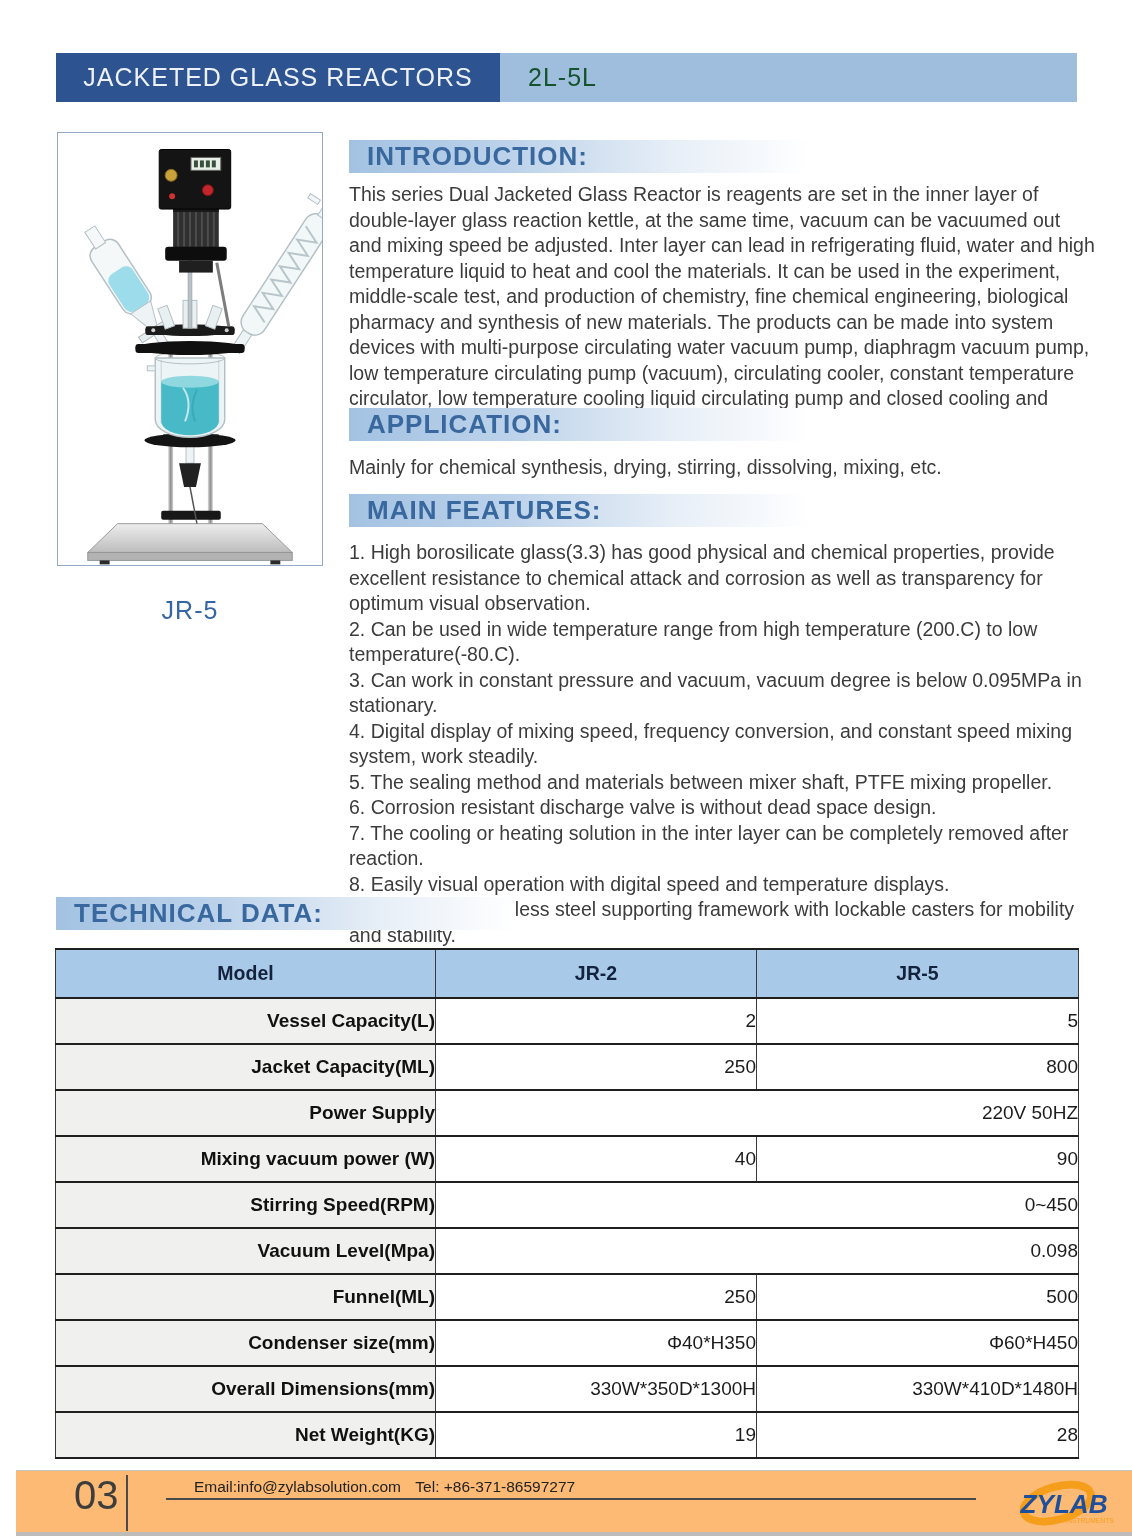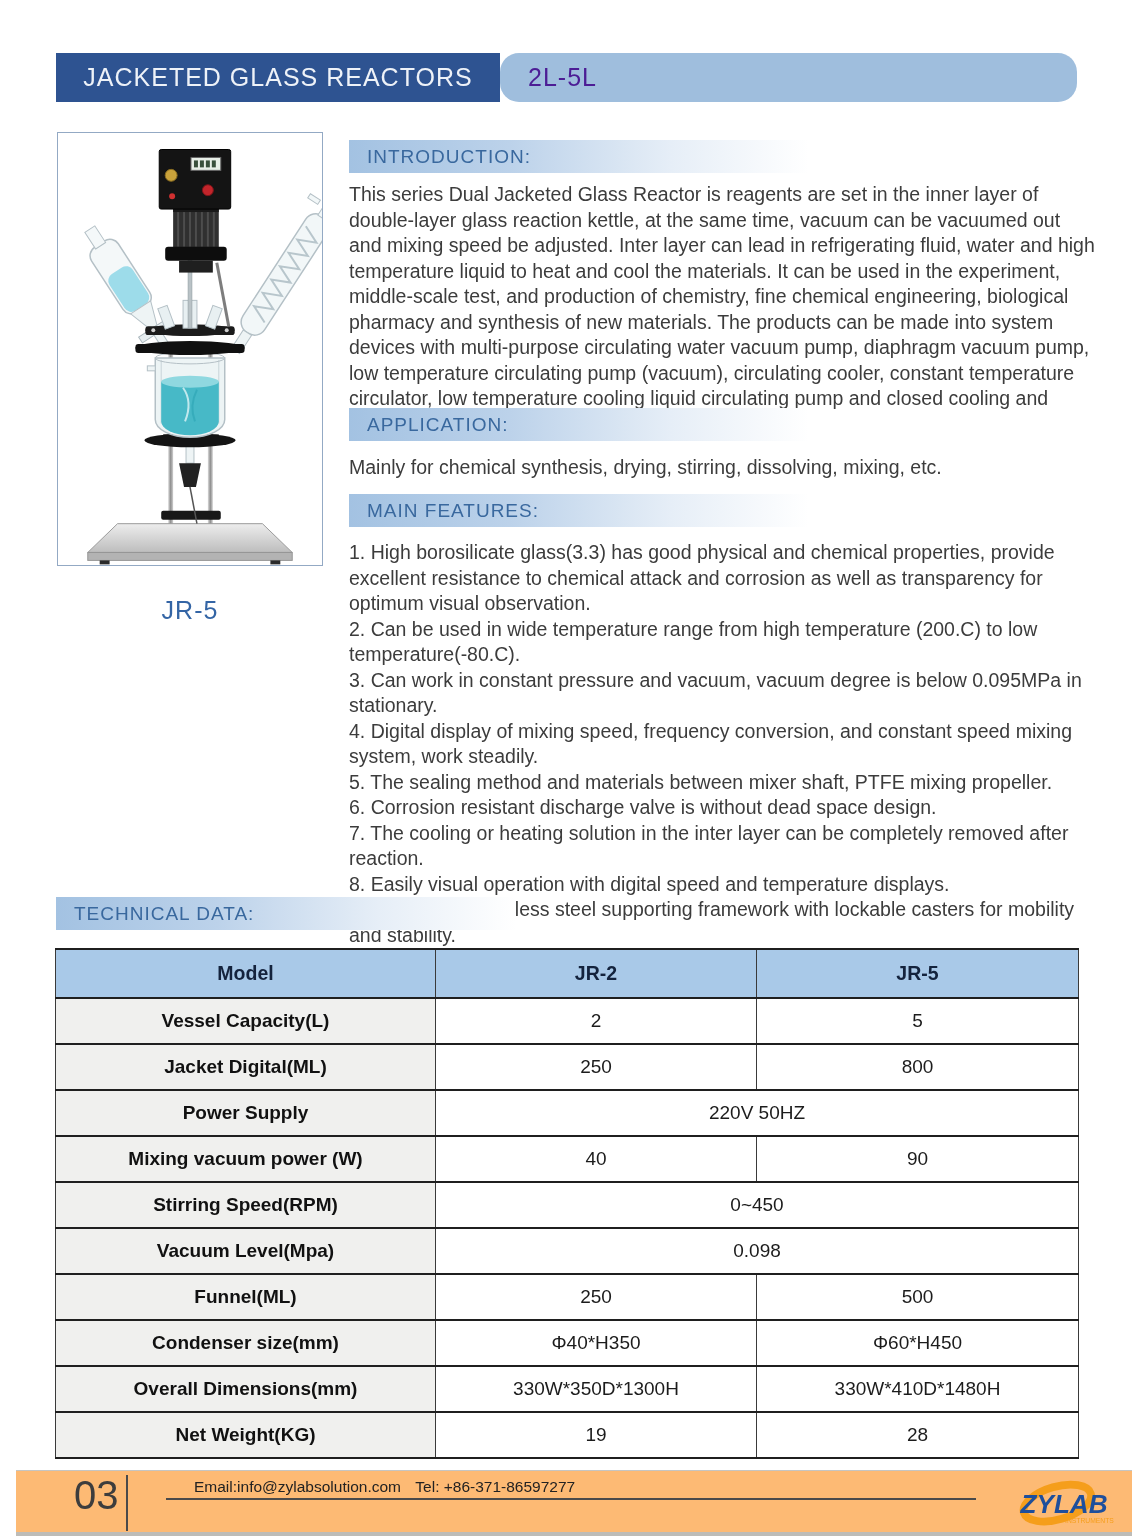--- a/index.html
+++ b/index.html
@@ -7,38 +7,38 @@
     position:relative;width:1132px;height:1536px;background:#ffffff;
     font-family:"Liberation Sans", sans-serif;color:#3a3a3a;overflow:hidden;padding-left:9px;
   }
   
   .header-bar{position:absolute;left:56px;top:53px;width:1021px;height:49px;display:flex;}
   .header-dark{
     width:444px;background:#2e5391;color:#eef2f8;display:flex;align-items:center;
     justify-content:center;font-size:25px;letter-spacing:1px;
   }
   .header-light{
-    flex:1;background:#9fbedd;color:#4c1d95;display:flex;align-items:center;
-    font-size:25px;padding-left:28px;letter-spacing:1px;border-radius:19px;
+    flex:1;background:#9fbedd;color:#14532d;display:flex;align-items:center;
+    font-size:25px;padding-left:28px;letter-spacing:1px;
   }
   
   .product-box{
     position:absolute;left:57px;top:132px;width:266px;height:434px;
     border:1px solid #93a9c4;background:#ffffff;box-sizing:border-box;
   }
   .product-caption{
     position:absolute;left:57px;top:596px;width:266px;text-align:center;
     color:#3465a5;font-size:25px;letter-spacing:1px;
   }
   
   .sec-bar{
     position:absolute;left:349px;width:460px;height:33px;
     background:linear-gradient(to right,#a3c2e2 0%,#bcd2ea 35%,#e6eef7 70%,#ffffff 100%);
-    color:#39689e;font-size:19px;letter-spacing:1px;display:flex;align-items:center;
-    padding-left:18px;box-sizing:border-box;white-space:nowrap;
+    color:#39689e;font-size:26px;letter-spacing:1px;display:flex;align-items:center;
+    padding-left:18px;box-sizing:border-box;white-space:nowrap;font-weight:bold;
   }
   .bar-intro{top:140px;}
   .bar-app{top:408px;}
   .bar-feat{top:494px;}
   .bar-tech{left:56px;top:897px;}
   .body-text{
     position:absolute;left:349px;width:748px;font-size:19.5px;line-height:25.5px;color:#3c3c3c;
   }
   .intro-text{top:182px;}
   .app-text{top:455px;}
@@ -48,21 +48,21 @@
   .tech-table{
     position:absolute;left:55px;top:948px;width:1023px;border-collapse:collapse;
     font-size:19px;color:#1c1c1c;table-layout:fixed;
   }
   .tech-table th,.tech-table td{
     border-top:2px solid #1f1f1f;border-bottom:2px solid #1f1f1f;
     border-left:1px solid #3a3a3a;border-right:1px solid #3a3a3a;
     text-align:center;vertical-align:middle;padding:0;
   }
   .tech-table th{height:47px;background:#a9c9e8;font-weight:bold;color:#14233d;font-size:19.5px;}
-  .tech-table td{height:44px;}
+  .tech-table td{height:44px;text-align:right;}
   .tech-table td.lbl{background:#f0f0ee;font-weight:bold;color:#111;}
   .tech-table td.val{background:#ffffff;font-weight:normal;}
   .col-lbl{width:380px;}
   .col-a{width:321px;}
   .col-b{width:322px;}
   
   .footer{
     position:absolute;left:16px;top:1470px;width:1132px;height:66px;background:#fdba74;
     border-top:1px solid #c6c5c1;
   }
@@ -227,21 +227,21 @@
       <th>Model</th>
       <th>JR-2</th>
       <th>JR-5</th>
     </tr>
     <tr>
       <td class="lbl">Vessel Capacity(L)</td>
       <td class="val">2</td>
       <td class="val">5</td>
     </tr>
     <tr>
-      <td class="lbl">Jacket Digital(ML)</td>
+      <td class="lbl">Jacket Capacity(ML)</td>
       <td class="val">250</td>
       <td class="val">800</td>
     </tr>
     <tr>
       <td class="lbl">Power Supply</td>
       <td class="val" colspan="2">220V 50HZ</td>
     </tr>
     <tr>
       <td class="lbl">Mixing vacuum power (W)</td>
       <td class="val">40</td>

